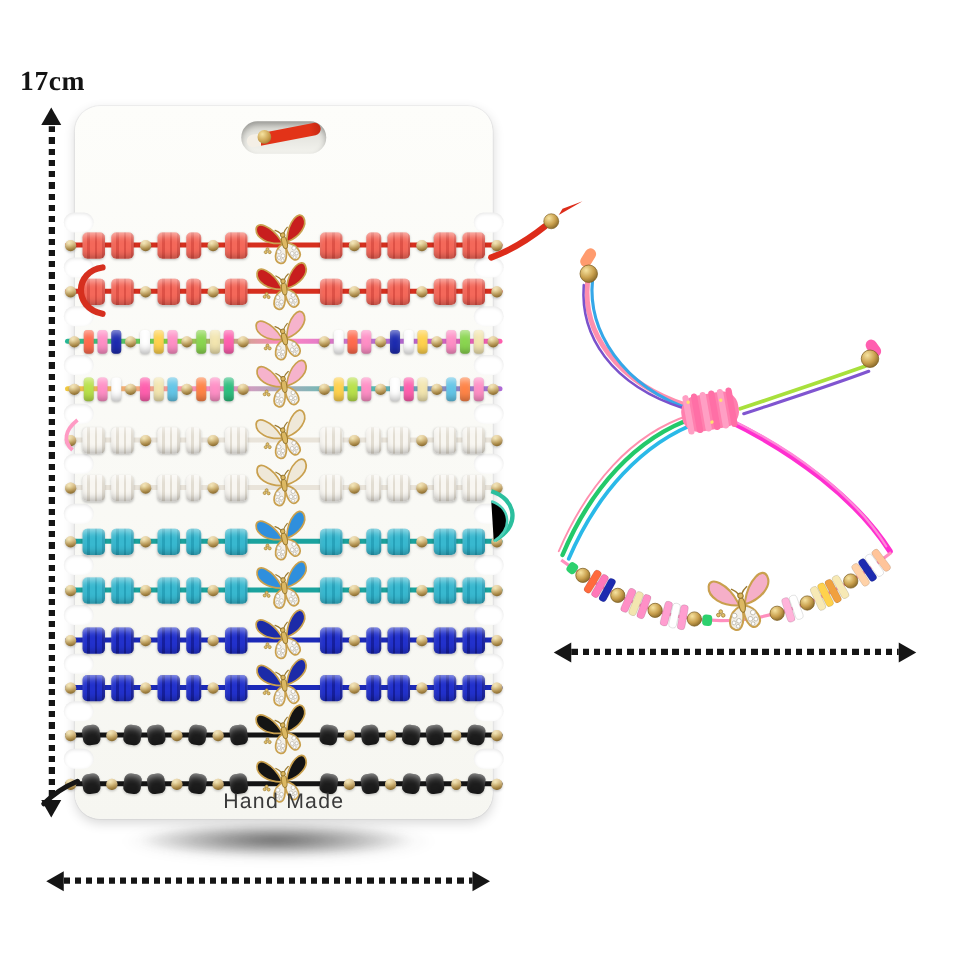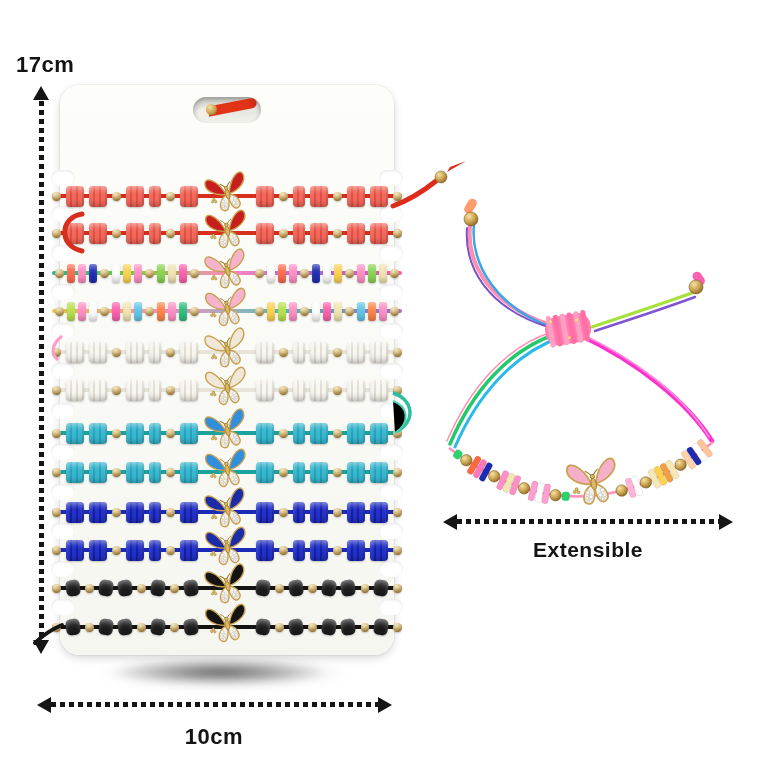--- a/index.html
+++ b/index.html
@@ -47,21 +47,21 @@
   #ground-shadow2{position:absolute;left:48px;top:650px;width:350px;height:46px;
         background:radial-gradient(ellipse 50% 50% at 50% 50%,rgba(25,25,25,.22),rgba(25,25,25,0) 72%);
         filter:blur(4px);}
   #overlay-svg{position:absolute;left:0;top:0;z-index:5;pointer-events:none;}
 </style>
 </head>
 <body>
 
 <div id="scene">
 
-  <div class="lbl" style="left:16px;top:52px;">17cm</div>
+  <div class="lbl" style="left:16px;top:52px;font-family:Liberation Serif, serif;">17cm</div>
   <div class="arr arr-up" style="left:33px;top:86px;"></div>
   <div class="dotline-v" style="left:39px;top:101px;height:539px;"></div>
   <div class="arr arr-down" style="left:33px;top:640px;"></div>
 
   <div id="ground-shadow2"></div>
   <div id="ground-shadow"></div>
 
   <div id="card">
     <div id="hole"></div>
     <div id="hole-cord"></div>
@@ -687,20 +687,21 @@
               <circle cx="30" cy="25.5" r="2.3" fill="#dcb862" stroke="#9a7a30"></circle>
               <path d="M28.6,24 C26.5,20.5 24.5,19.5 23,18.5 M31.4,24 C33.5,20.5 35.5,19.5 37,18.5" stroke="#9a7a30" stroke-width="1.2" fill="none"></path>
               <g fill="#e2c06a" stroke="#9a7a30" stroke-width="0.6">
                 <circle cx="11" cy="36" r="1.6"></circle>
                 <circle cx="8.5" cy="38.5" r="1.6"></circle>
                 <circle cx="12.5" cy="39.5" r="1.6"></circle>
               </g>
             </svg></div>
         </div>
       </div>
+    <div id="footer-label">Hand Made</div>
   </div>
 
   <svg id="overlay-svg" width="768" height="768" viewBox="0 0 768 768">
       <defs>
         <radialGradient id="gg" cx="35%" cy="30%" r="80%">
           <stop offset="0" stop-color="#f6e3a0"></stop>
           <stop offset=".55" stop-color="#c9a04e"></stop>
           <stop offset="1" stop-color="#7d5f22"></stop>
         </radialGradient>
       </defs>
@@ -837,19 +838,17 @@
           <circle cx="11" cy="36" r="1.6"></circle>
           <circle cx="8.5" cy="38.5" r="1.6"></circle>
           <circle cx="12.5" cy="39.5" r="1.6"></circle>
         </g>
       </g>
     </svg>
 
   <div class="arr arr-left" style="left:37px;top:697px;"></div>
   <div class="dotline-h" style="left:51px;top:702px;width:327px;"></div>
   <div class="arr arr-right" style="left:378px;top:697px;"></div>
-  <div class="lbl" style="left:124px;top:724px;width:180px;text-align:center;">10cm</div>
 
   <div class="arr arr-left" style="left:443px;top:514px;"></div>
   <div class="dotline-h" style="left:457px;top:519px;width:262px;"></div>
   <div class="arr arr-right" style="left:719px;top:514px;"></div>
-  <div class="lbl" style="left:498px;top:538px;width:180px;text-align:center;font-size:21px;">Extensible</div>
 </div>
 
 </body></html>

